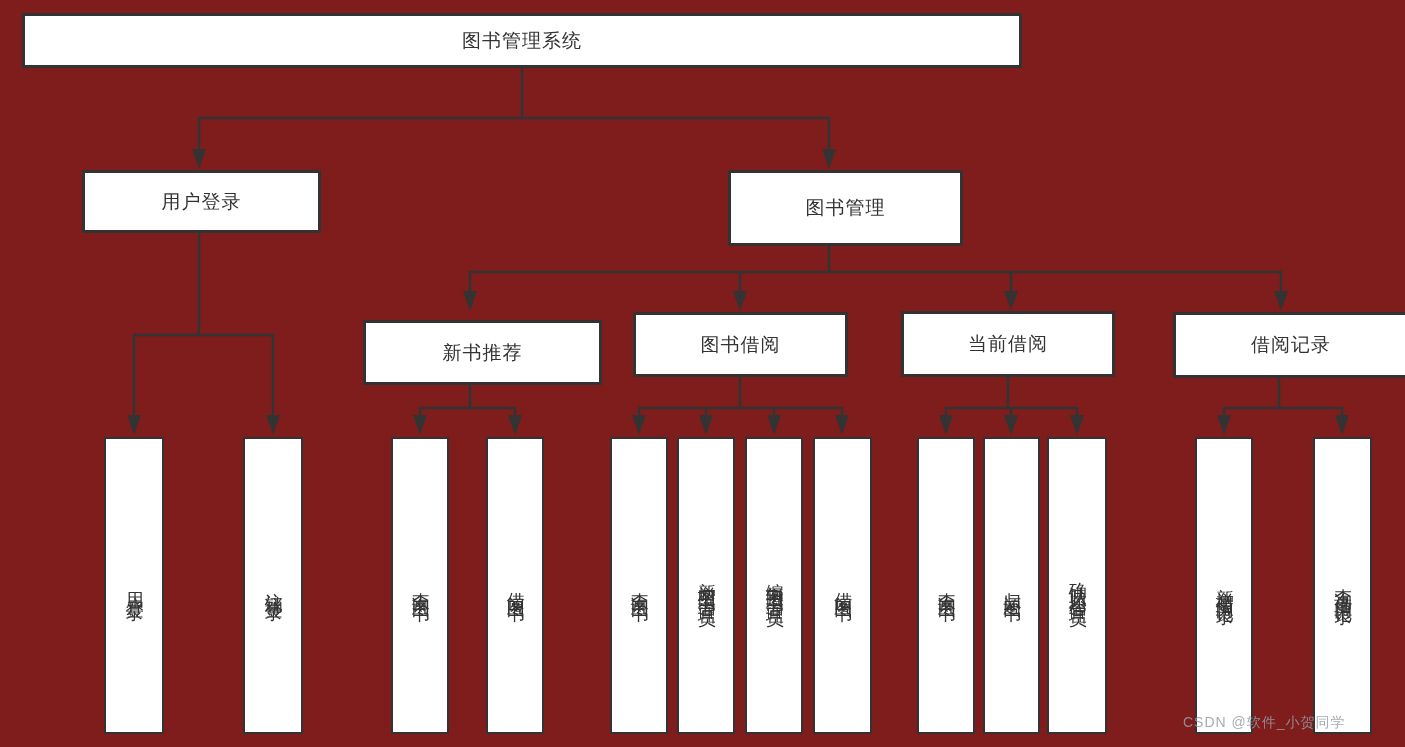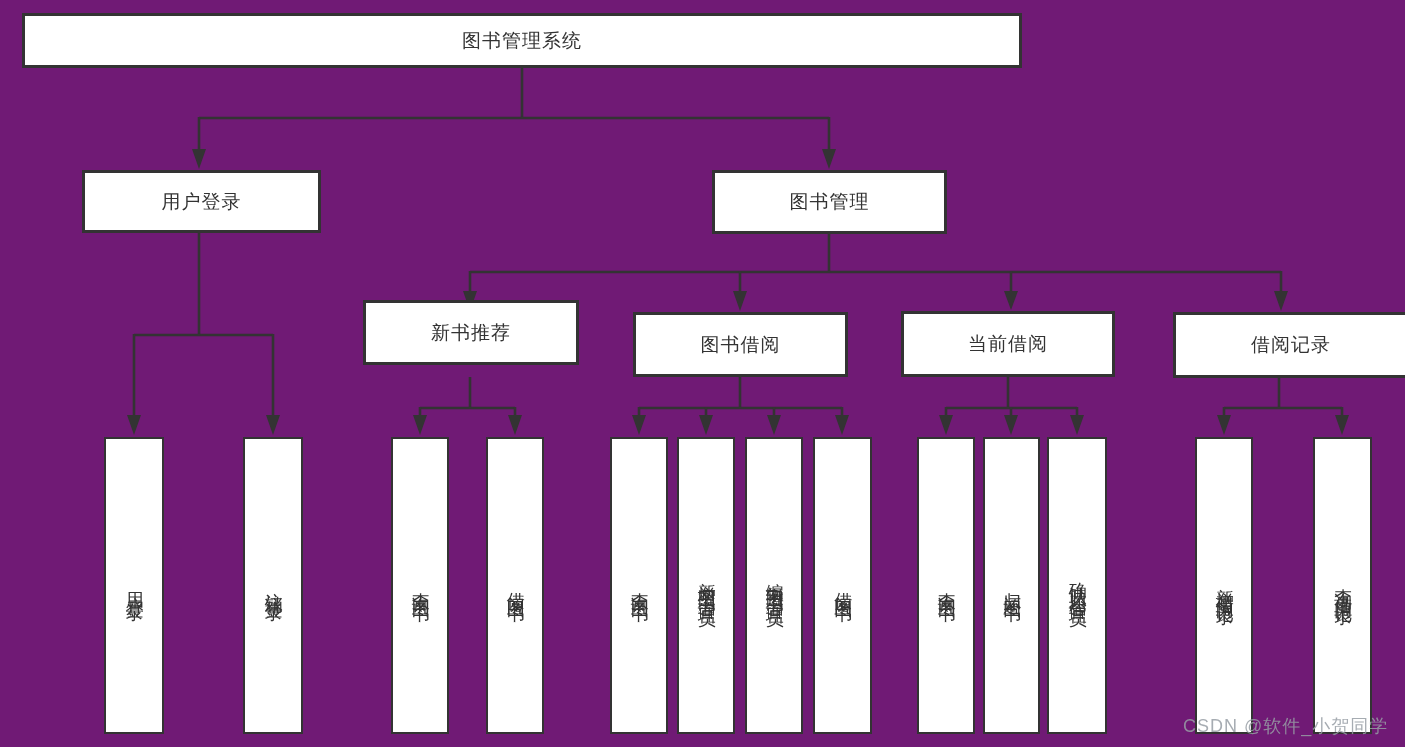--- a/index.html
+++ b/index.html
@@ -5,21 +5,21 @@
   html, body {
     margin: 0;
     padding: 0;
     background: #ffffff;
     font-family: "Liberation Sans", "DejaVu Sans", sans-serif;
   }
   #stage {
     position: relative;
     width: 1405px;
     height: 747px;
-    background: #701a75;
+    background: #7f1d1d;
     overflow: hidden;
   }
   #wires {
     position: absolute;
     left: 0; top: 0;
     width: 1405px;
     height: 747px;
   }
   .node {
     position: absolute;
@@ -42,21 +42,21 @@
     text-orientation: mixed;
     font-size: 18px;
     letter-spacing: 4px;
     line-height: 1.2;
     color: #333333;
   }
   .watermark {
     position: absolute;
     left: 1183px;
     top: 714px;
-    font-size: 18px;
+    font-size: 14px;
     color: rgba(150, 157, 165, 0.85);
     letter-spacing: 1px;
     white-space: nowrap;
   }
 </style>
 </head>
 <body>
 
 <div id="stage">
 
@@ -129,25 +129,25 @@
     </g>
   </svg>
 
   <div class="node" style="left:22px; top:13px; width:1000px; height:55px;">
     <span>图书管理系统</span>
   </div>
 
   <div class="node" style="left:82px; top:170px; width:239px; height:63px;">
     <span>用户登录</span>
   </div>
-  <div class="node" style="left:712px; top:170px; width:235px; height:64px;font-family:Liberation Mono, monospace;">
+  <div class="node" style="left:728px; top:170px; width:235px; height:76px;font-family:Liberation Mono, monospace;">
     <span>图书管理</span>
   </div>
 
-  <div class="node" style="left:363px; top:300px; width:216px; height:65px;">
+  <div class="node" style="left:363px; top:320px; width:239px; height:65px;">
     <span>新书推荐</span>
   </div>
   <div class="node" style="left:901px; top:311px; width:214px; height:66px;">
     <span>当前借阅</span>
   </div>
   <div class="node" style="left:633px; top:312px; width:215px; height:65px;">
     <span>图书借阅</span>
   </div>
   <div class="node" style="left:1173px; top:312px; width:236px; height:66px;">
     <span>借阅记录</span>

